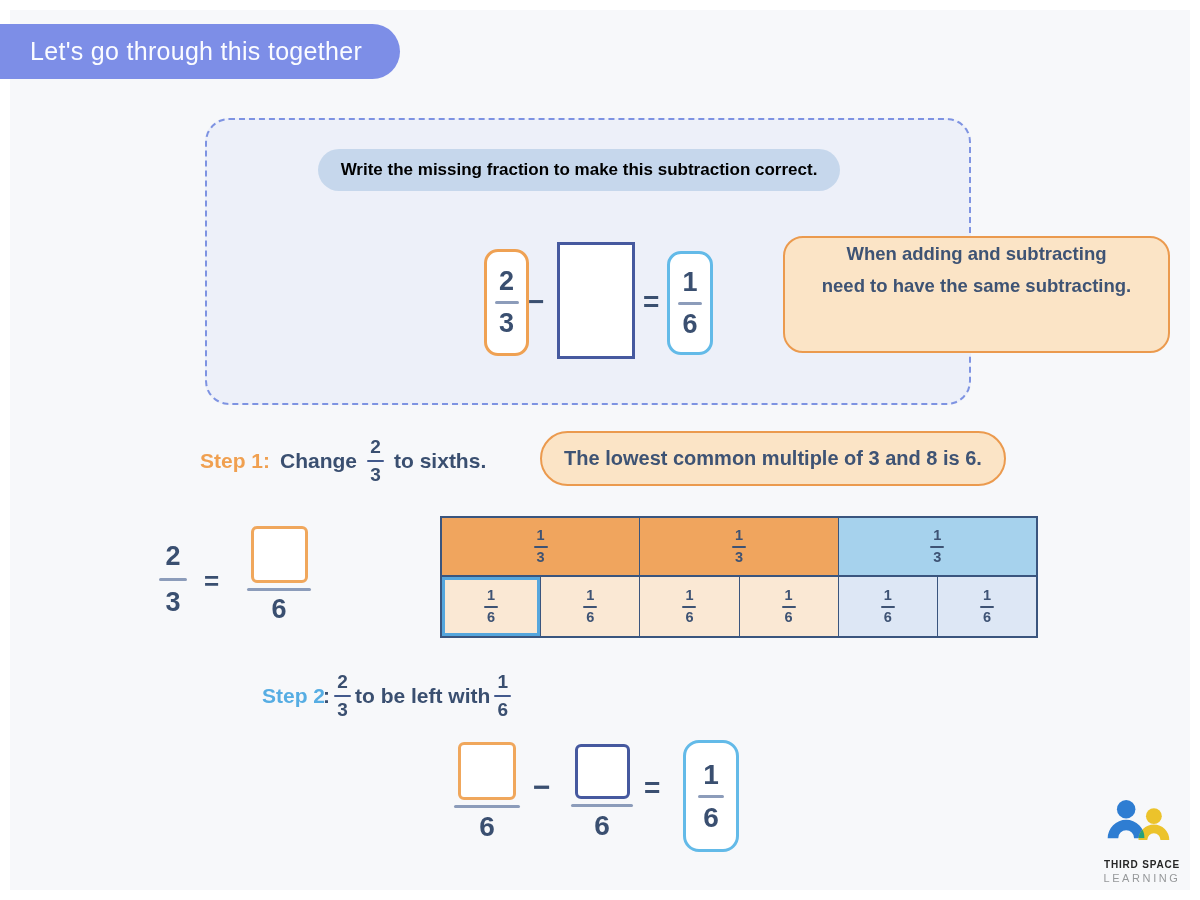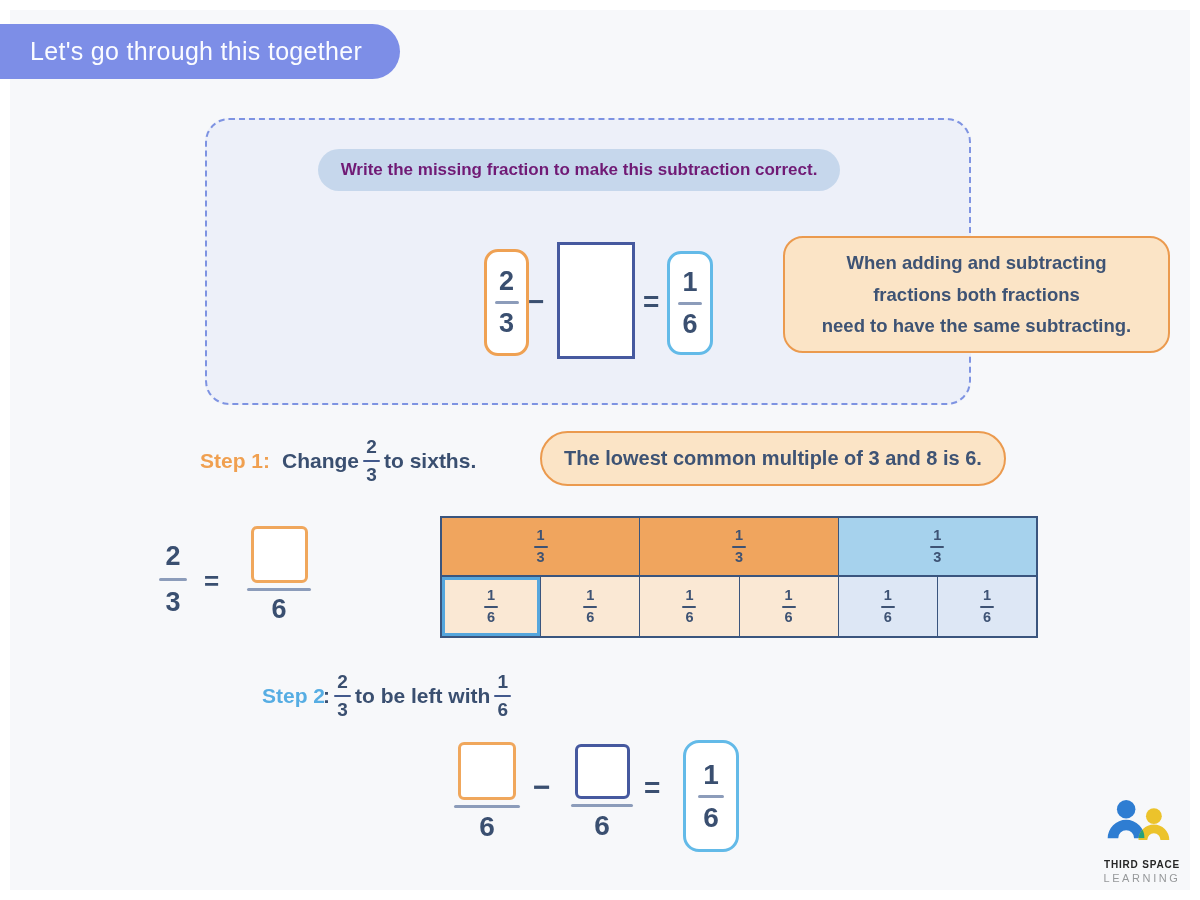--- a/index.html
+++ b/index.html
@@ -24,21 +24,21 @@
 
   
   .dashed-panel {
     position:absolute; left:205px; top:118px; width:766px; height:287px;
     border:2px dashed #7e93e2; border-radius:24px; background:#edf0f9;
   }
   .question-pill {
     position:absolute; left:318px; top:149px; width:522px; height:42px;
     background:#c6d7ec; border-radius:21px; z-index:2;
     display:flex; align-items:center; justify-content:center;
-    font-size:17px; font-weight:600; color:#701a75;
+    font-size:17px; font-weight:600; color:#000000;
   }
   .question-pill .bold-word { font-weight:800; }
 
   
   .frac-card {
     position:absolute; background:#fff; z-index:3;
     display:flex; flex-direction:column; align-items:center; justify-content:center;
     font-size:27px; font-weight:700; color:#3a4f70;
   }
   .frac-card .fbar { width:24px; height:3px; background:#8c9cba; border-radius:2px; margin:4px 0; }
@@ -47,30 +47,30 @@
   .op { position:absolute; z-index:3; font-weight:700; color:#3a4f70; }
   .empty-box {
     position:absolute; background:#fff; z-index:3;
     border:3px solid #46599f;
   }
 
   
   .callout {
     position:absolute; left:783px; top:236px; width:387px; height:117px; z-index:5;
     background:#fbe4c6; border:2px solid #eb9a4e; border-radius:20px;
-    display:flex; flex-direction:column; align-items:center; justify-content:center;
+    display:flex; flex-direction:column; align-items:center; 
     font-size:18.5px; font-weight:600; color:#3e5374; line-height:1.72;
   }
 
   
   .step-row {
     position:absolute; display:flex; align-items:center;
     font-size:21px; font-weight:600; color:#3a4f70;
   }
-  .step1-row { left:200px; top:427px; height:68px; gap:4px; }
+  .step1-row { left:200px; top:427px; height:68px; gap:10px; }
   .step2-row { left:262px; top:662px; height:68px; gap:4px; }
   .step-label-1 { color:#f0a050; font-weight:700; }
   .step-label-2 { color:#56ade3; font-weight:700; }
   .step2-colon { margin-left:-6px; font-weight:700; }
   .ifrac {
     display:inline-flex; flex-direction:column; align-items:center;
     font-size:19px; font-weight:700; line-height:1.15; color:#3a4f70;
   }
   .ifrac .ibar { width:17px; height:2.5px; background:#42598c; border-radius:2px; margin:2px 0; }
   .hint-pill {
@@ -160,27 +160,26 @@
 <div class="empty-box" style="left:557px; top:242px; width:78px; height:117px;"></div>
 <span class="op" style="left:643px; top:286px; font-size:28px;">=</span>
 <div class="frac-card card-blue" style="left:667px; top:251px; width:46px; height:104px;">
   <span>1</span>
   <span class="fbar"></span>
   <span>6</span>
 </div>
 
 <div class="callout">
   <div>When adding and subtracting</div>
-  <div>fractions both fractions</div>
   <div>need to have the same subtracting.</div>
 </div>
 
 <div class="step-row step1-row">
   <span class="step-label-1">Step 1:</span>
-  <span style="margin-left:8px;">Change</span>
+  <span style="margin-left:0;">Change</span>
   <span class="ifrac">
     <span>2</span>
       <span class="ibar"></span>
       <span>3</span>
   </span>
   <span>to sixths.</span>
 </div>
 <div class="hint-pill">
   <span>The lowest common multiple of 3 and 8 is 6.</span>
 </div>

